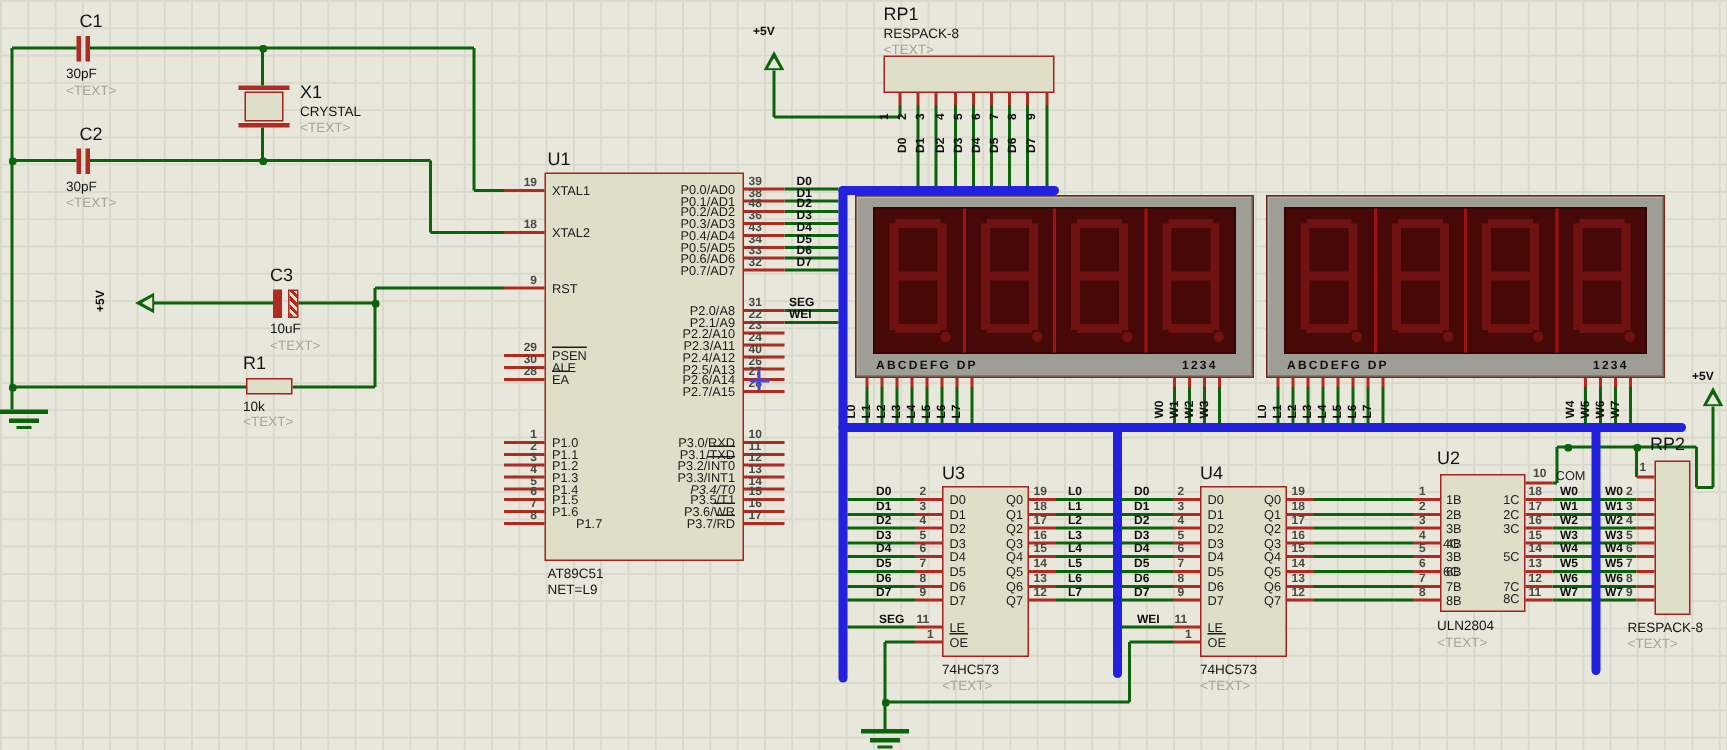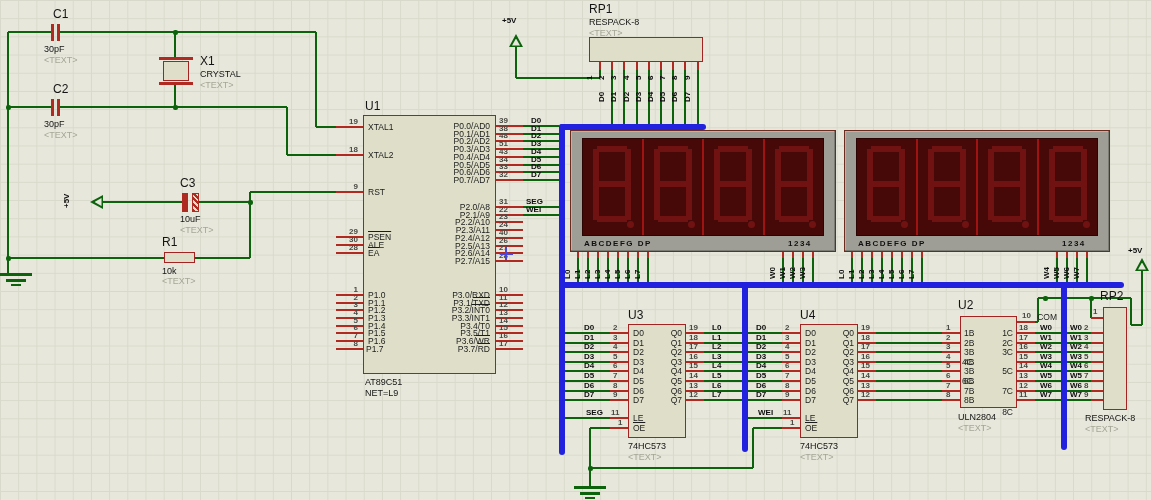--- a/index.html
+++ b/index.html
@@ -351,35 +351,35 @@
     <div class="lbl pin-num" style="left: 336px; top: 316px; width: 22px; text-align: right;">5</div>
     <div class="lbl pin-name" style="left: 368px; top: 321px;"><span>P1.4</span><span class="ol-part"></span></div>
     <div class="stub" style="left: 336px; top: 332px; width: 27px; height: 2px;"></div>
     <div class="lbl pin-num" style="left: 336px; top: 323px; width: 22px; text-align: right;">6</div>
     <div class="lbl pin-name" style="left: 368px; top: 328px;"><span>P1.5</span><span class="ol-part"></span></div>
     <div class="stub" style="left: 336px; top: 340px; width: 27px; height: 2px;"></div>
     <div class="lbl pin-num" style="left: 336px; top: 331px; width: 22px; text-align: right;">7</div>
     <div class="lbl pin-name" style="left: 368px; top: 336px;"><span>P1.6</span><span class="ol-part"></span></div>
     <div class="stub" style="left: 336px; top: 348px; width: 27px; height: 2px;"></div>
     <div class="lbl pin-num" style="left: 336px; top: 339px; width: 22px; text-align: right;">8</div>
-    <div class="lbl pin-name" style="left: 366px; top: 344px;"><span>P1.7</span><span class="ol-part"></span></div>
+    <div class="lbl pin-name" style="left: 384px; top: 344px;"><span>P1.7</span><span class="ol-part"></span></div>
     <div class="stub" style="left: 496px; top: 125px; width: 27px; height: 2px;"></div>
     <div class="lbl pin-num" style="left: 499px; top: 116px;">39</div>
     <div class="lbl pin-name" style="left: 372px; top: 121px; width: 118px; text-align: right;"><span>P0.0/AD0</span><span class="ol-part"></span></div>
     <div class="lbl net" style="left: 531px; top: 116px;">D0</div>
     <div class="stub" style="left: 496px; top: 133px; width: 27px; height: 2px;"></div>
     <div class="lbl pin-num" style="left: 499px; top: 124px;">38</div>
     <div class="lbl pin-name" style="left: 372px; top: 129px; width: 118px; text-align: right;"><span>P0.1/AD1</span><span class="ol-part"></span></div>
     <div class="lbl net" style="left: 531px; top: 124px;">D1</div>
     <div class="stub" style="left: 496px; top: 140px; width: 27px; height: 2px;"></div>
     <div class="lbl pin-num" style="left: 499px; top: 131px;">48</div>
     <div class="lbl pin-name" style="left: 372px; top: 136px; width: 118px; text-align: right;"><span>P0.2/AD2</span><span class="ol-part"></span></div>
     <div class="lbl net" style="left: 531px; top: 131px;">D2</div>
     <div class="stub" style="left: 496px; top: 148px; width: 27px; height: 2px;"></div>
-    <div class="lbl pin-num" style="left: 499px; top: 139px;">51</div>
+    <div class="lbl pin-num" style="left: 499px; top: 139px;">36</div>
     <div class="lbl pin-name" style="left: 372px; top: 144px; width: 118px; text-align: right;"><span>P0.3/AD3</span><span class="ol-part"></span></div>
     <div class="lbl net" style="left: 531px; top: 139px;">D3</div>
     <div class="stub" style="left: 496px; top: 156px; width: 27px; height: 2px;"></div>
     <div class="lbl pin-num" style="left: 499px; top: 147px;">43</div>
     <div class="lbl pin-name" style="left: 372px; top: 152px; width: 118px; text-align: right;"><span>P0.4/AD4</span><span class="ol-part"></span></div>
     <div class="lbl net" style="left: 531px; top: 147px;">D4</div>
     <div class="stub" style="left: 496px; top: 164px; width: 27px; height: 2px;"></div>
     <div class="lbl pin-num" style="left: 499px; top: 155px;">34</div>
     <div class="lbl pin-name" style="left: 372px; top: 160px; width: 118px; text-align: right;"><span>P0.5/AD5</span><span class="ol-part"></span></div>
     <div class="lbl net" style="left: 531px; top: 155px;">D5</div>
@@ -422,21 +422,21 @@
     <div class="lbl pin-num" style="left: 499px; top: 293px;">11</div>
     <div class="lbl pin-name" style="left: 372px; top: 298px; width: 118px; text-align: right;"><span>P3.1/</span><span class="ol-part">TXD</span></div>
     <div class="stub" style="left: 496px; top: 309px; width: 27px; height: 2px;"></div>
     <div class="lbl pin-num" style="left: 499px; top: 300px;">12</div>
     <div class="lbl pin-name" style="left: 372px; top: 305px; width: 118px; text-align: right;"><span>P3.2/</span><span class="ol-part">INT0</span></div>
     <div class="stub" style="left: 496px; top: 317px; width: 27px; height: 2px;"></div>
     <div class="lbl pin-num" style="left: 499px; top: 308px;">13</div>
     <div class="lbl pin-name" style="left: 372px; top: 313px; width: 118px; text-align: right;"><span>P3.3/INT1</span><span class="ol-part"></span></div>
     <div class="stub" style="left: 496px; top: 325px; width: 27px; height: 2px;"></div>
     <div class="lbl pin-num" style="left: 499px; top: 316px;">14</div>
-    <div class="lbl pin-name" style="left: 372px; top: 321px; width: 118px; text-align: right;"><span>P3.4/T0</span><span class="ol-part"></span></div>
+    <div class="lbl pin-name" style="left: 372px; top: 321px; width: 118px; text-align: right; font-style: italic;"><span>P3.4/T0</span><span class="ol-part"></span></div>
     <div class="stub" style="left: 496px; top: 332px; width: 27px; height: 2px;"></div>
     <div class="lbl pin-num" style="left: 499px; top: 323px;">15</div>
     <div class="lbl pin-name" style="left: 372px; top: 328px; width: 118px; text-align: right;"><span>P3.5/T1</span><span class="ol-part"></span></div>
     <div class="stub" style="left: 496px; top: 340px; width: 27px; height: 2px;"></div>
     <div class="lbl pin-num" style="left: 499px; top: 331px;">16</div>
     <div class="lbl pin-name" style="left: 372px; top: 336px; width: 118px; text-align: right;"><span>P3.6/</span><span class="ol-part">WR</span></div>
     <div class="stub" style="left: 496px; top: 348px; width: 27px; height: 2px;"></div>
     <div class="lbl pin-num" style="left: 499px; top: 339px;">17</div>
     <div class="lbl pin-name" style="left: 372px; top: 344px; width: 118px; text-align: right;"><span>P3.7/</span><span class="ol-part">RD</span></div>
     <div class="lbl net" style="left: 526px; top: 197px;">SEG</div>
@@ -673,21 +673,21 @@
     <div class="lbl pin-num" style="left: 946px; top: 381px;">7</div>
     <div class="lbl pin-name" style="left: 964px; top: 386px;"><span>7B</span><span class="ol-part"></span></div>
     <div class="lbl pin-name" style="left: 962px; top: 386px; width: 51px; text-align: right;"><span>7C</span><span class="ol-part"></span></div>
     <div class="lbl pin-num" style="left: 1019px; top: 381px;">12</div>
     <div class="lbl net" style="left: 1040px; top: 381px;">W6</div>
     <div class="lbl net" style="left: 1070px; top: 381px;">W6</div>
     <div class="stub" style="left: 942px; top: 399px; width: 18px; height: 2px;"></div>
     <div class="stub" style="left: 1017px; top: 399px; width: 18px; height: 2px;"></div>
     <div class="lbl pin-num" style="left: 946px; top: 390px;">8</div>
     <div class="lbl pin-name" style="left: 964px; top: 395px;"><span>8B</span><span class="ol-part"></span></div>
-    <div class="lbl pin-name" style="left: 962px; top: 407px; width: 51px; text-align: right;"><span>8C</span><span class="ol-part"></span></div>
+    <div class="lbl pin-name" style="left: 962px; top: 394px; width: 51px; text-align: right;"><span>8C</span><span class="ol-part"></span></div>
     <div class="lbl pin-num" style="left: 1019px; top: 390px;">11</div>
     <div class="lbl net" style="left: 1040px; top: 390px;">W7</div>
     <div class="lbl net" style="left: 1070px; top: 390px;">W7</div>
     <div class="stub" style="left: 1017px; top: 321px; width: 18px; height: 2px;"></div>
     <div class="lbl pin-name" style="left: 1006px; top: 312px; width: 51px; text-align: right;"><span>COM</span><span class="ol-part"></span></div>
     <div class="lbl pin-num" style="left: 1022px; top: 311px;">10</div>
     <div class="comp" style="left: 1103px; top: 307px; width: 24px; height: 103px;"></div>
     <div class="lbl ref" style="left: 1100px; top: 290px;">RP2</div>
     <div class="lbl val" style="left: 1085px; top: 413px;">RESPACK-8</div>
     <div class="lbl ph" style="left: 1085px; top: 424px;">&lt;TEXT&gt;</div>

